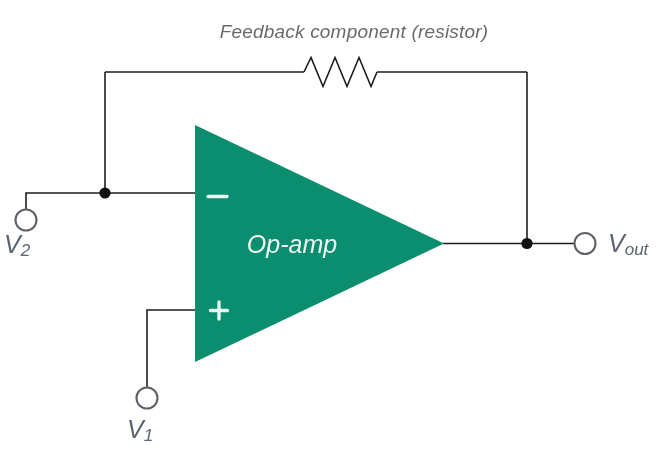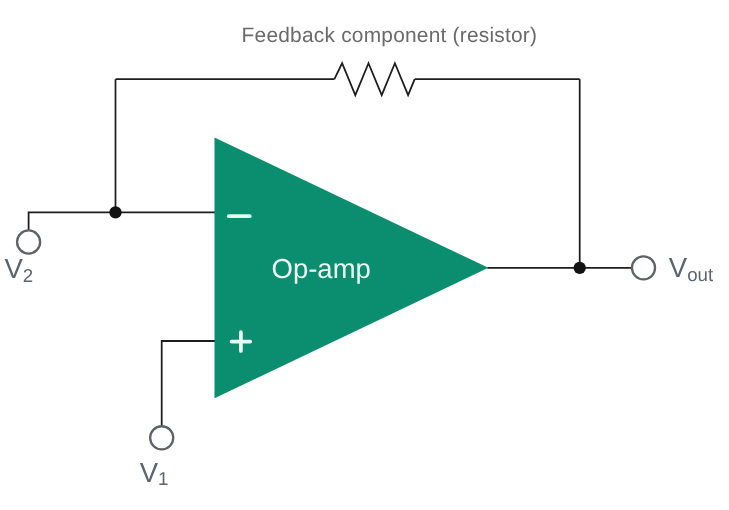--- a/index.html
+++ b/index.html
@@ -7,20 +7,21 @@
     padding: 0;
     background: #ffffff;
   }
   .stage {
     position: relative;
     width: 663px;
     height: 464px;
     background: #ffffff;
     overflow: hidden;
     font-family: "Liberation Sans", sans-serif;
+    font-style: italic;
   }
   .stage svg {
     display: block;
     width: 663px;
     height: 464px;
   }
   text {
     font-family: "Liberation Sans", sans-serif;
   }
   .title-text {

